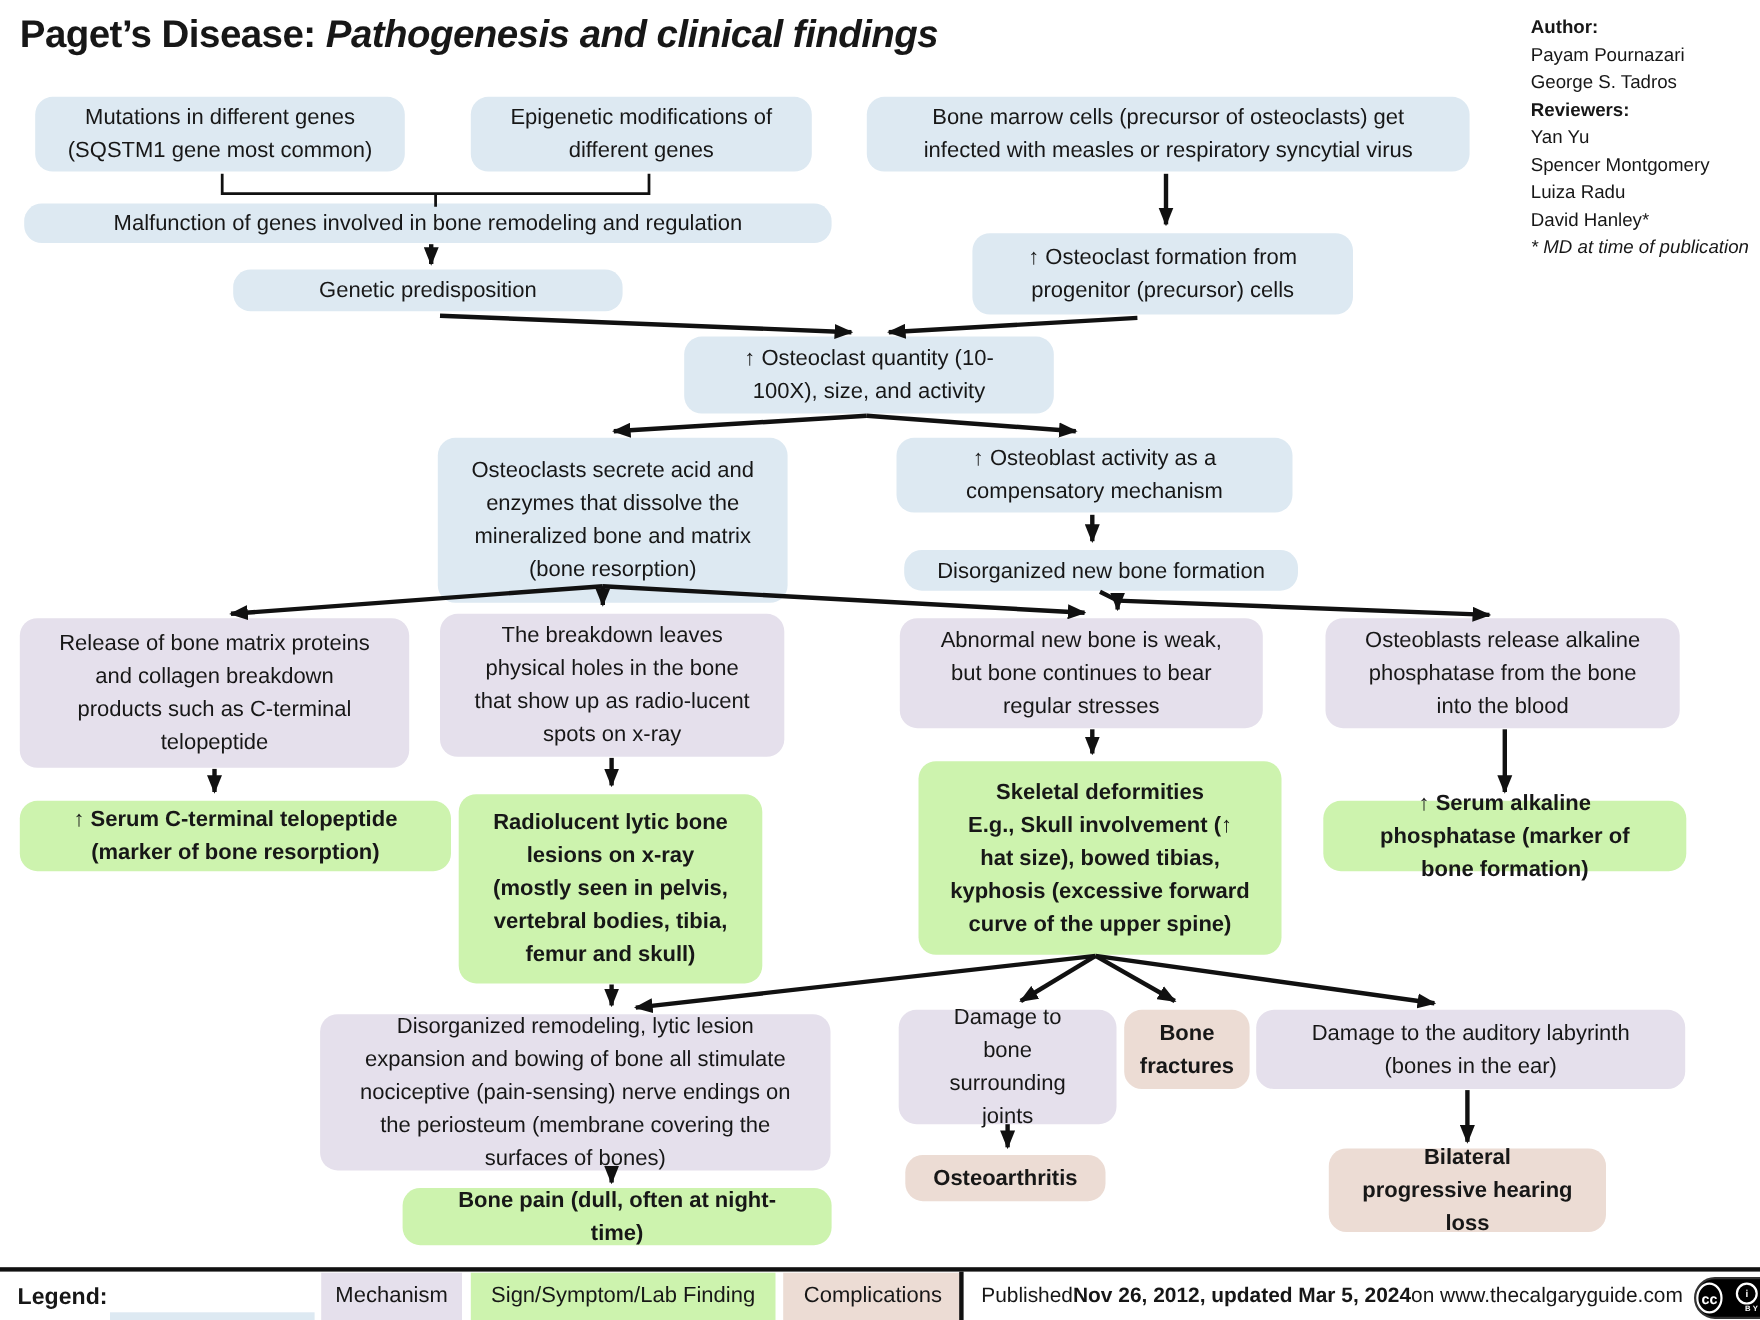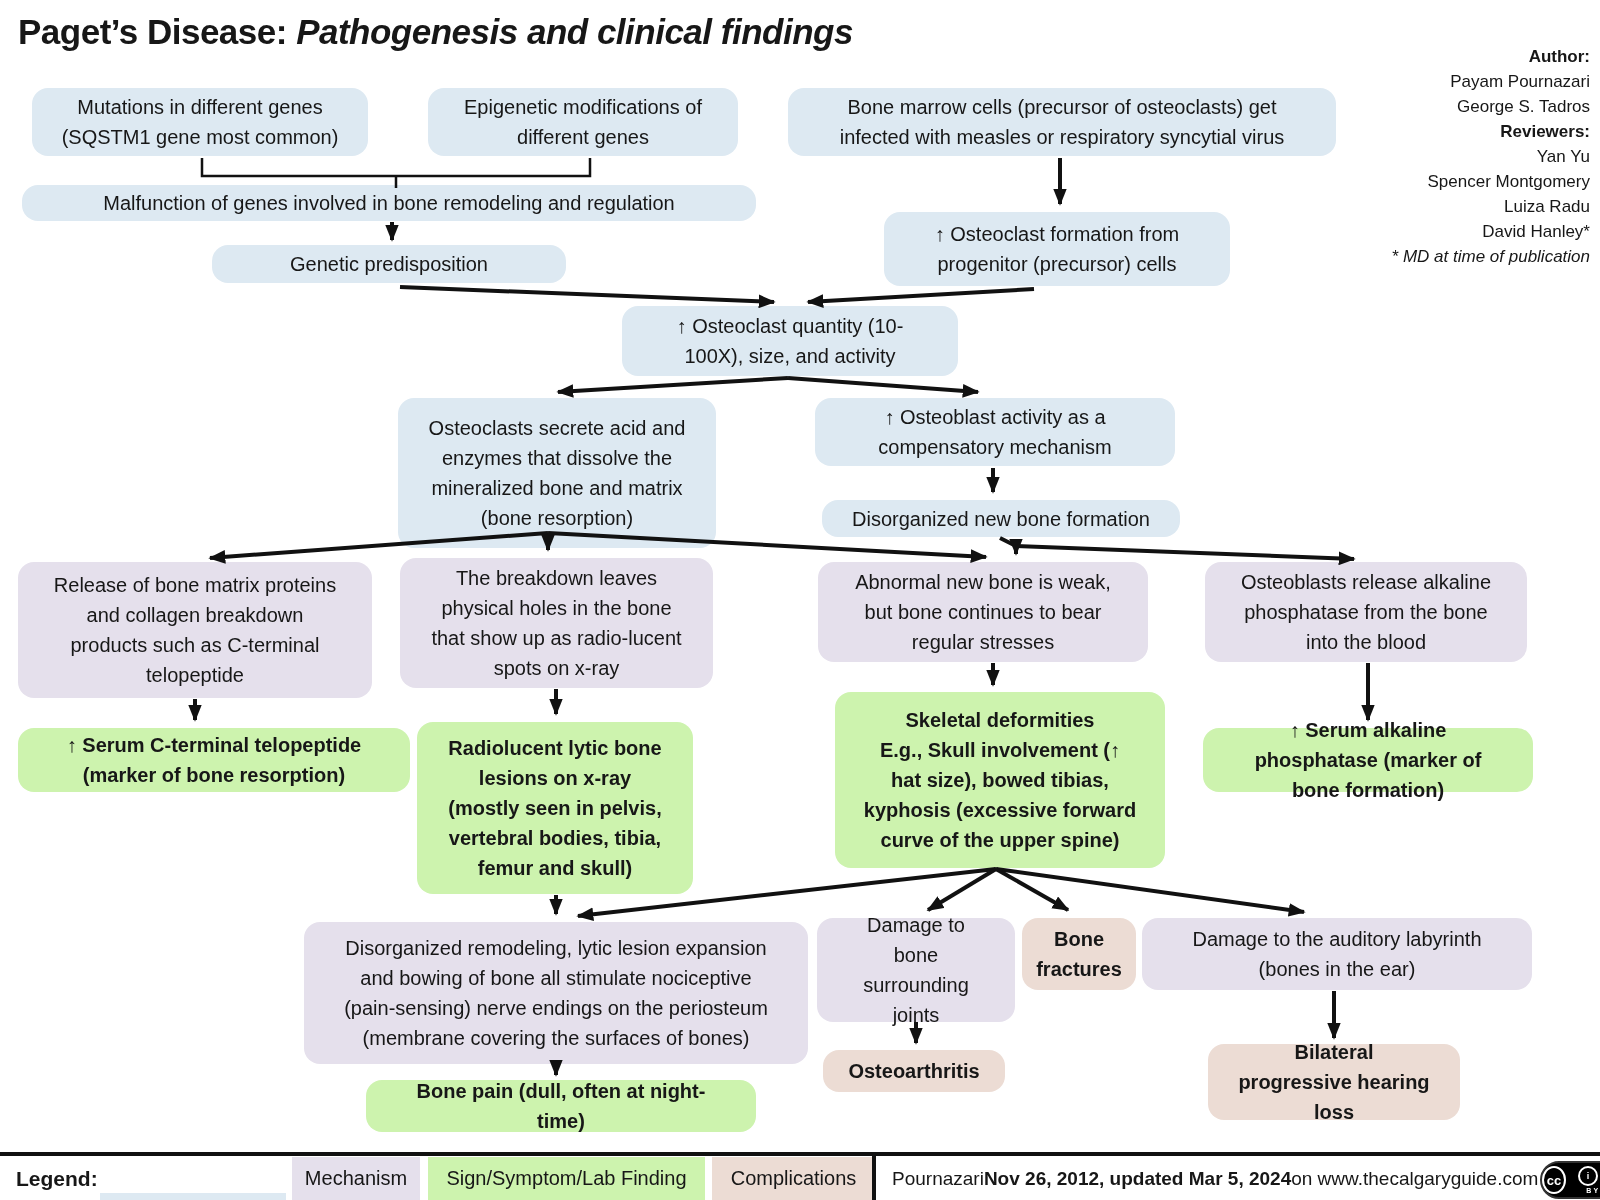--- a/index.html
+++ b/index.html
@@ -4,21 +4,21 @@
 <style>
   html,body{margin:0;padding:0;background:#ffffff;}
   #canvas{
     position:relative;width:1600px;height:1200px;background:#ffffff;overflow:hidden;
     font-family:"Liberation Sans",sans-serif;color:#171717;
   }
   
   #title{position:absolute;left:18px;top:12px;font-size:35px;font-weight:800;letter-spacing:-0.5px;white-space:nowrap;}
   #title .sub{font-style:italic;}
   
-  #credits{position:absolute;right:10px;top:12px;text-align:right;font-size:17px;line-height:25px;margin-top:32px;}
+  #credits{position:absolute;right:10px;top:12px;font-size:17px;line-height:25px;}
   #credits .b{font-weight:700;}
   #credits .i{font-style:italic;}
   
   .node{
     position:absolute;border-radius:16px;display:flex;align-items:center;justify-content:center;
     text-align:center;font-size:20px;line-height:1.5;padding:4px 28px;box-sizing:border-box;
     white-space:pre-line;
   }
   .patho{background:var(--c-patho);}
   .mech{background:var(--c-mech);}
@@ -84,21 +84,21 @@
   <div class="node mech" style="left:400px;top:558px;width:313px;height:130px">The breakdown leaves physical holes in the bone that show up as radio-lucent spots on x-ray</div>
   <div class="node mech" style="left:818px;top:562px;width:330px;height:100px">Abnormal new bone is weak, but bone continues to bear regular stresses</div>
   <div class="node mech" style="left:1205px;top:562px;width:322px;height:100px">Osteoblasts release alkaline phosphatase from the bone into the blood</div>
 
   <div class="node sign" style="left:18px;top:728px;width:392px;height:64px">↑ Serum C-terminal telopeptide (marker of bone resorption)</div>
   <div class="node sign" style="left:417px;top:722px;width:276px;height:172px">Radiolucent lytic bone lesions on x-ray (mostly seen in pelvis, vertebral bodies, tibia, femur and skull)</div>
   <div class="node sign" style="left:835px;top:692px;width:330px;height:176px">Skeletal deformities
 E.g., Skull involvement (↑ hat size), bowed tibias, kyphosis (excessive forward curve of the upper spine)</div>
   <div class="node sign" style="left:1203px;top:728px;width:330px;height:64px">↑ Serum alkaline phosphatase (marker of bone formation)</div>
 
-  <div class="node mech" style="left:304px;top:922px;width:504px;height:142px">Disorganized remodeling, lytic lesion expansion and bowing of bone all stimulate nociceptive (pain-sensing) nerve endings on the periosteum (membrane covering the surfaces of bones)</div>
+  <div class="node mech" style="left:291px;top:922px;width:464px;height:142px">Disorganized remodeling, lytic lesion expansion and bowing of bone all stimulate nociceptive (pain-sensing) nerve endings on the periosteum (membrane covering the surfaces of bones)</div>
   <div class="node mech" style="left:817px;top:918px;width:198px;height:104px">Damage to bone surrounding joints</div>
   <div class="node comp" style="left:1022px;top:918px;width:114px;height:72px">Bone fractures</div>
   <div class="node mech" style="left:1142px;top:918px;width:390px;height:72px">Damage to the auditory labyrinth (bones in the ear)</div>
 
   <div class="node sign" style="left:366px;top:1080px;width:390px;height:52px">Bone pain (dull, often at night-time)</div>
   <div class="node comp" style="left:823px;top:1050px;width:182px;height:42px">Osteoarthritis</div>
   <div class="node comp" style="left:1208px;top:1044px;width:252px;height:76px">Bilateral progressive hearing loss</div>
 
   <svg id="arrows" width="1600" height="1200" viewBox="0 0 1600 1200">
     <defs>
@@ -136,21 +136,21 @@
   </svg>
 
   <div id="footer-line"></div>
   <div id="legend-label">Legend:</div>
   <div id="patch-patho" class="patch">Pathophysiology</div>
   <div id="patch-mech" class="patch">Mechanism</div>
   <div id="patch-sign" class="patch">Sign/Symptom/Lab Finding</div>
   <div id="patch-comp" class="patch">Complications</div>
   <div id="footer-vline"></div>
   <div id="published">
-      <span>Pournazari </span>
+      <span>Published </span>
       <span class="b">Nov 26, 2012, updated Mar 5, 2024</span>
       <span> on www.thecalgaryguide.com</span>
     </div>
 
   <div id="license">
     <div id="cc-main" class="ccircle">cc</div>
     <div class="right">
       <div class="row">
         <div class="ccircle ccsmall">i</div>
         <div class="ccircle ccsmall nc-glyph">$</div>

